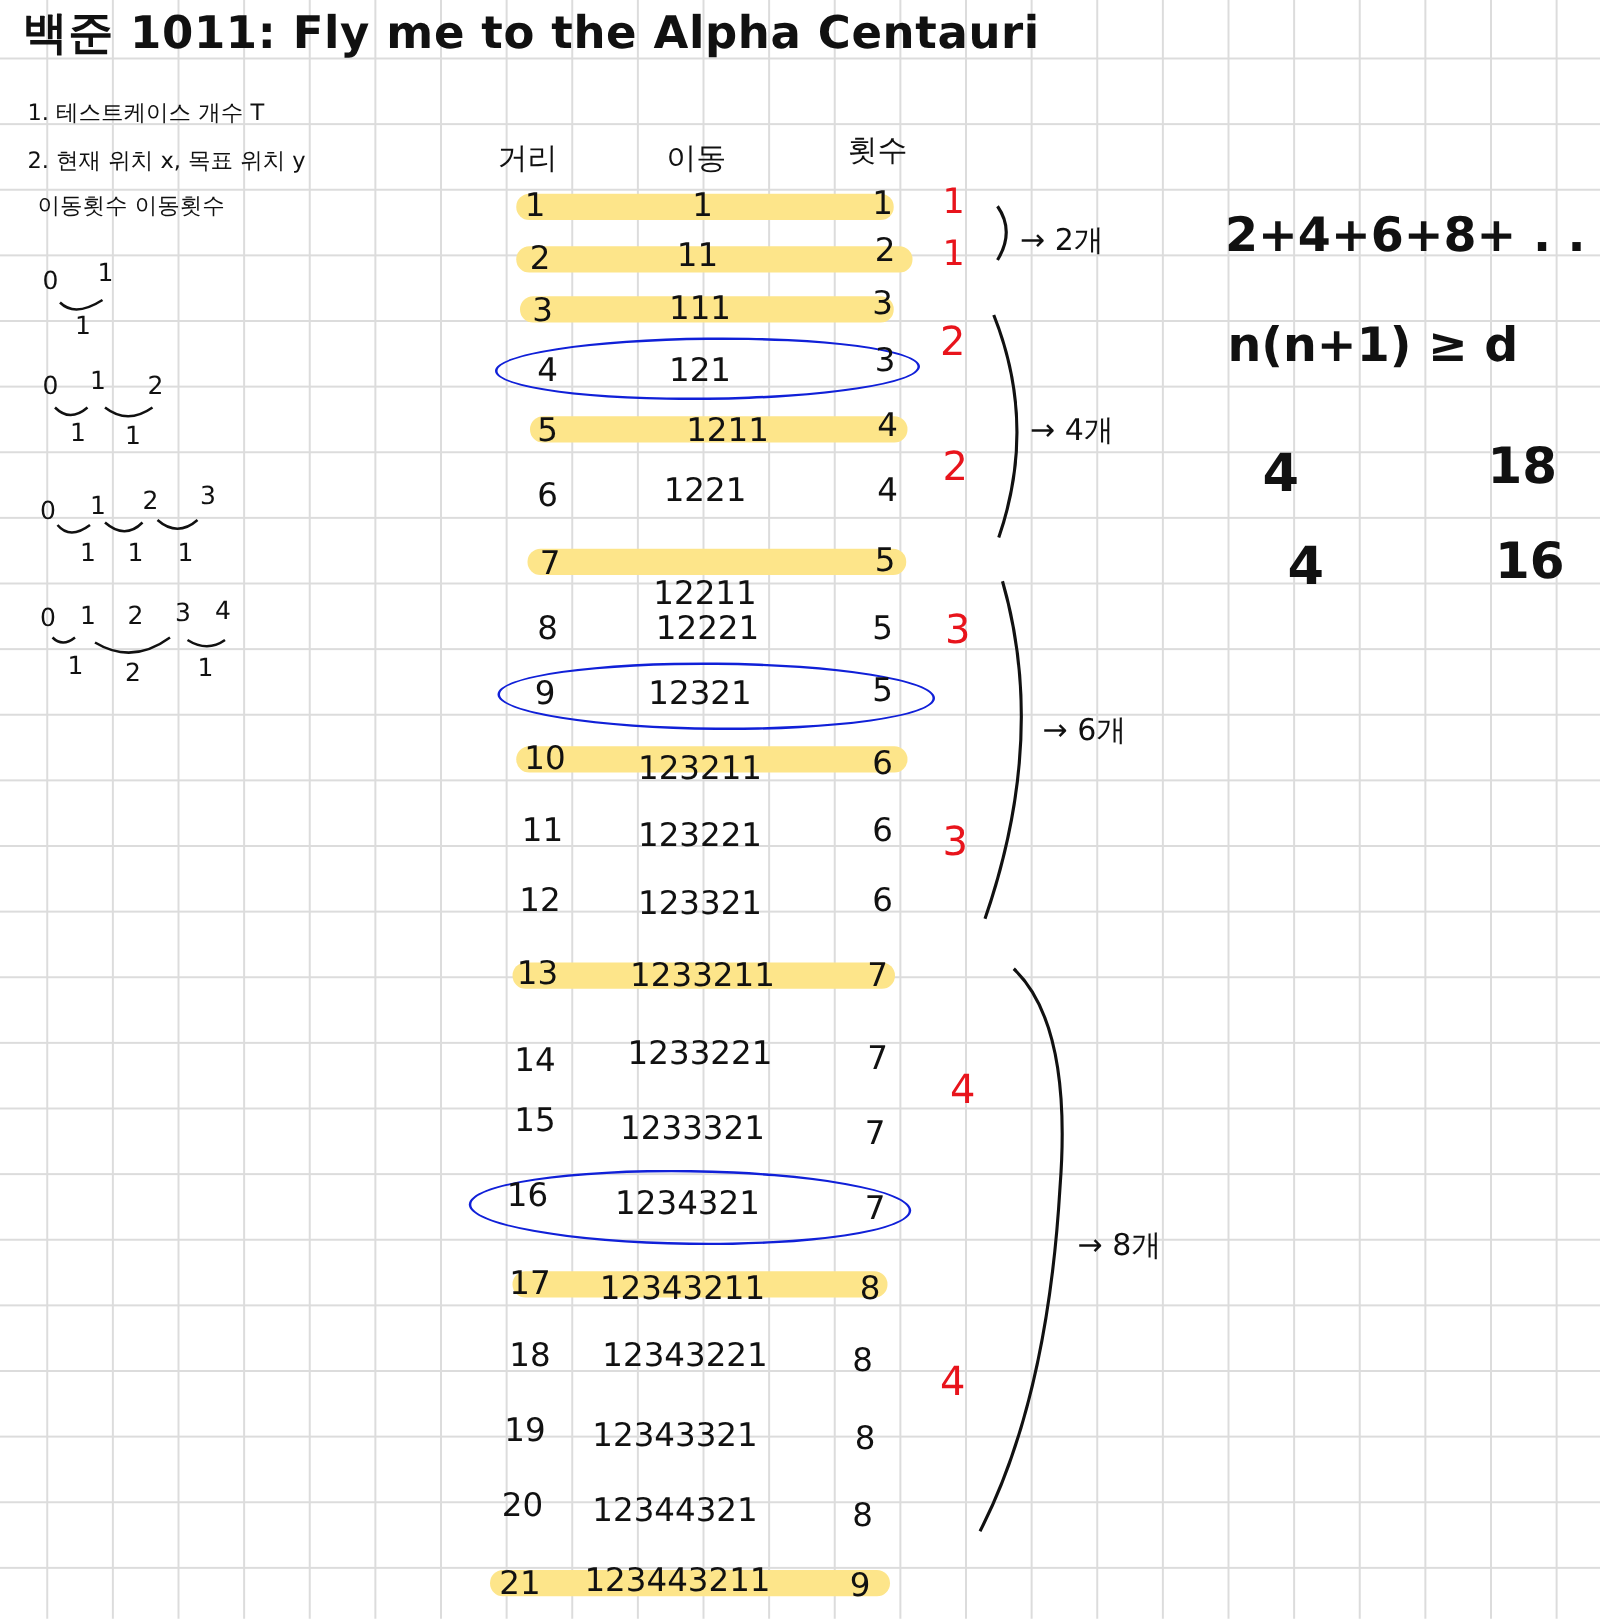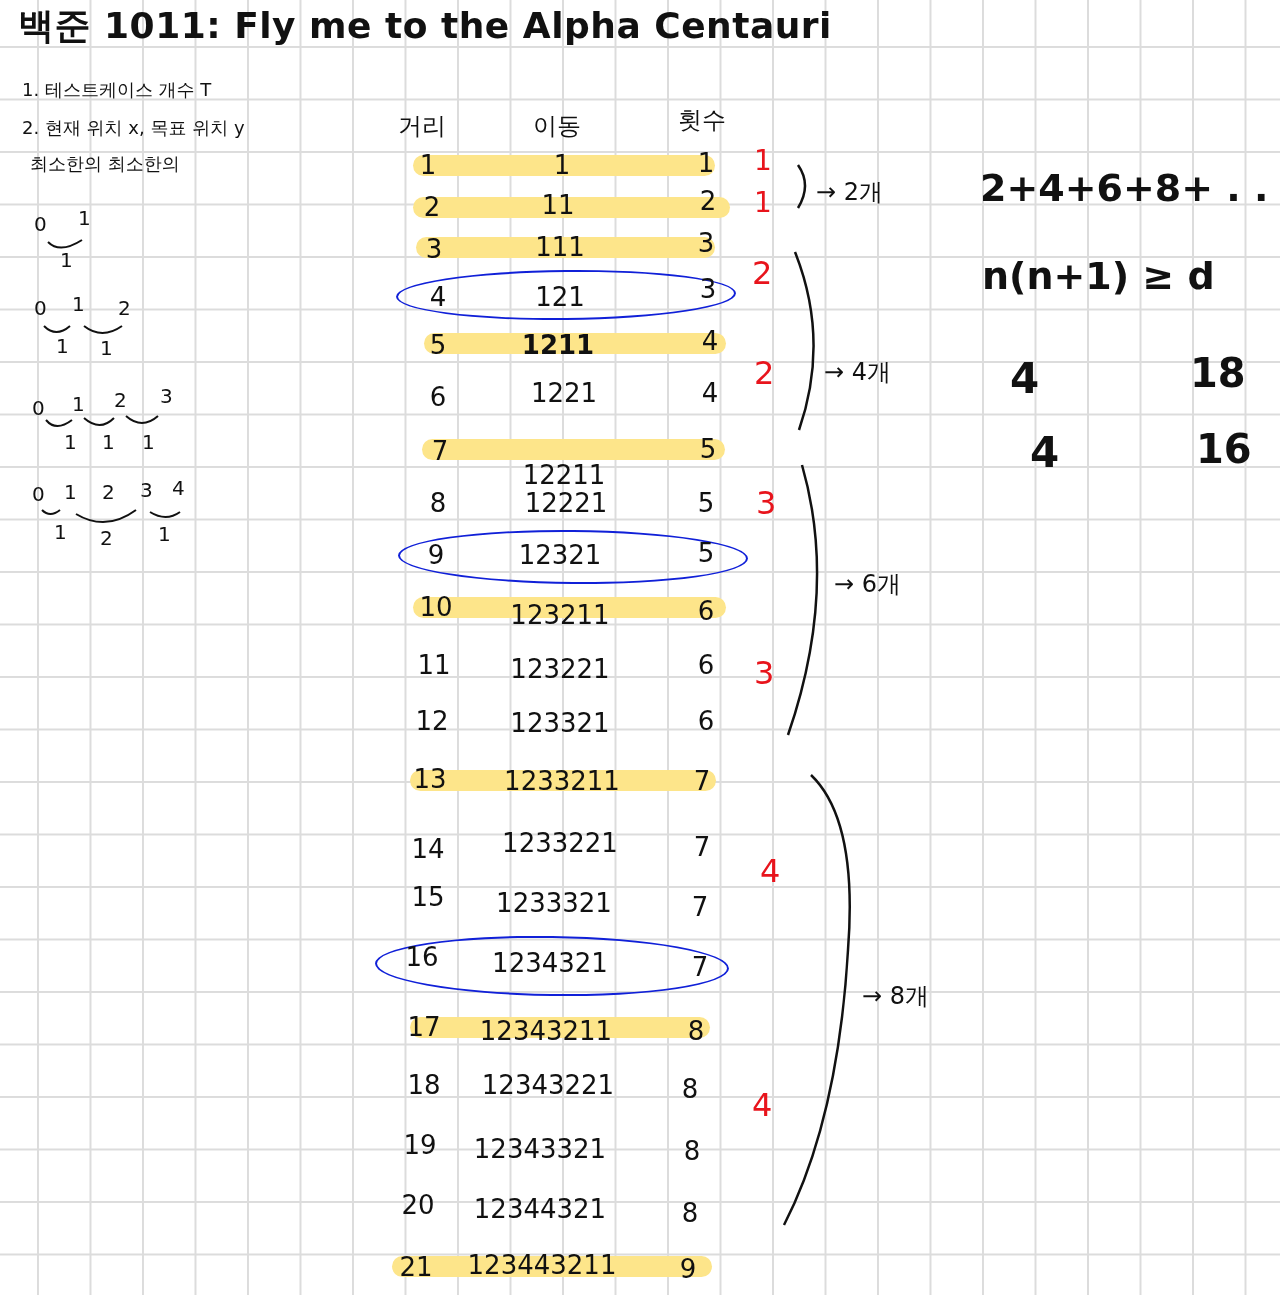--- a/index.html
+++ b/index.html
@@ -35,21 +35,21 @@
   .grp { position: absolute; font-size: 24px; white-space: nowrap; }
   .formula { position: absolute; font-size: 38px; white-space: nowrap; font-weight: bold; }
 </style>
 </head>
 <body>
 
 <div class="abs title">백준 1011: Fly me to the Alpha Centauri</div>
 
 <div class="abs note" style="left:22px; top:78px;">1. 테스트케이스 개수  T</div>
 <div class="abs note" style="left:22px; top:116px;">2. 현재 위치 x, 목표 위치 y</div>
-<div class="abs note" style="left:30px; top:152px;">최소한의 최소한의</div>
+<div class="abs note" style="left:30px; top:152px;">이동횟수 이동횟수</div>
 
 <div class="abs tree" style="left:30px; top:212px; width:80px; height:60px;">
   <span class="abs" style="left:4px; top:0;">0</span>
   <span class="abs" style="left:48px; top:-6px;">1</span>
   <svg width="80" height="60">
       <path d="M18 30 Q30 42 52 28" stroke="#111" stroke-width="2" fill="none"></path>
     </svg>
   <span class="abs" style="left:30px; top:36px;">1</span>
 </div>
 
@@ -130,21 +130,21 @@
     <span class="cell c-move" style="left:470px; top:232px;">111</span>
     <span class="cell c-cnt" style="left:686px; top:228px;">3</span>
   </div>
   <div>
     <span class="cell c-dist" style="left:408px; top:282px;">4</span>
     <span class="cell c-move" style="left:470px; top:282px;">121</span>
     <span class="cell c-cnt" style="left:688px; top:274px;">3</span>
   </div>
   <div>
     <span class="cell c-dist" style="left:408px; top:330px;">5</span>
-    <span class="cell c-move" style="left:468px; top:330px;font-weight:bold;">1211</span>
+    <span class="cell c-move" style="left:492px; top:330px;">1211</span>
     <span class="cell c-cnt" style="left:690px; top:326px;">4</span>
   </div>
   <div>
     <span class="cell c-dist" style="left:408px; top:382px;">6</span>
     <span class="cell c-move" style="left:474px; top:378px;">1221</span>
     <span class="cell c-cnt" style="left:690px; top:378px;">4</span>
   </div>
   <div>
     <span class="cell c-dist" style="left:410px; top:436px;">7</span>
     <span class="cell c-move" style="left:474px; top:460px;">12211</span>
@@ -232,21 +232,21 @@
 <span class="red" style="left:752px; top:1086px;">4</span>
 
 <svg class="abs" style="left:0; top:0;" width="1280" height="1295">
   <path d="M798 165 Q812 185 798 208" stroke="#111" stroke-width="2.5" fill="none"></path>
   <path d="M795 252 Q830 340 799 430" stroke="#111" stroke-width="2.5" fill="none"></path>
   <path d="M802 465 Q838 590 788 735" stroke="#111" stroke-width="2.5" fill="none"></path>
   <path d="M811 775 Q858 820 848 950 Q838 1120 784 1225" stroke="#111" stroke-width="2.5" fill="none"></path>
 </svg>
 
 <span class="grp" style="left:816px; top:176px;">→ 2개</span>
-<span class="grp" style="left:824px; top:328px;margin-top:28px;">→ 4개</span>
+<span class="grp" style="left:824px; top:328px;">→ 4개</span>
 <span class="grp" style="left:834px; top:568px;">→ 6개</span>
 <span class="grp" style="left:862px; top:980px;">→ 8개</span>
 
 <span class="formula" style="left:980px; top:166px;">2+4+6+8+ . . .</span>
 <span class="formula" style="left:982px; top:254px;">n(n+1) ≥ d</span>
 <span class="formula" style="left:1010px; top:354px; font-size:42px;">4</span>
 <span class="formula" style="left:1190px; top:350px; font-size:40px;">18</span>
 <span class="formula" style="left:1030px; top:428px; font-size:42px;">4</span>
 <span class="formula" style="left:1196px; top:426px; font-size:40px;">16</span>
 

